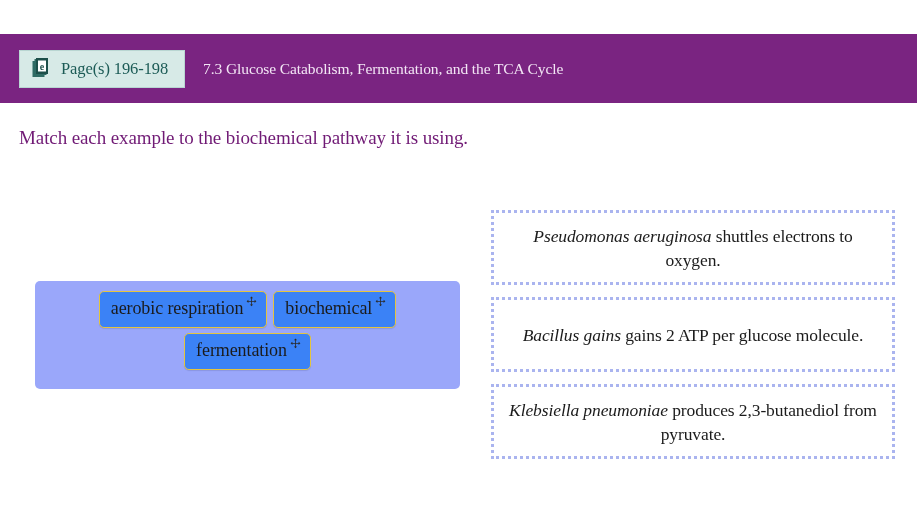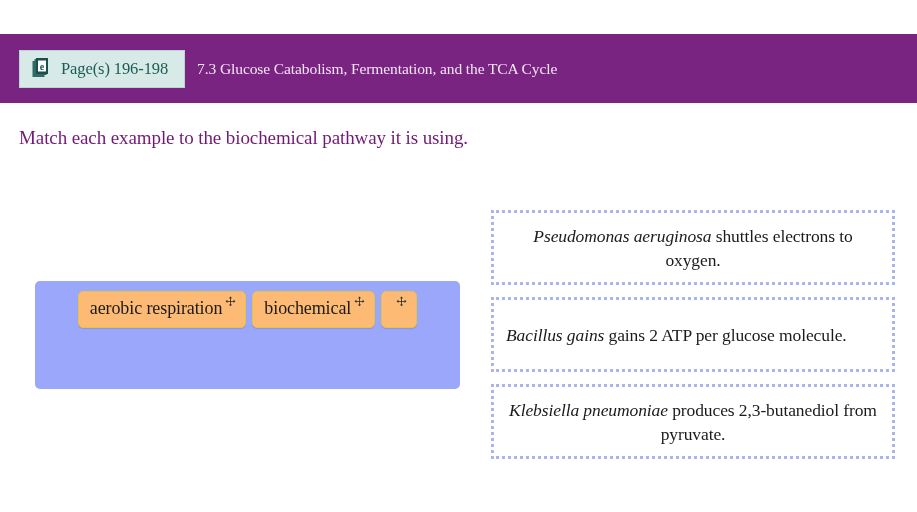--- a/index.html
+++ b/index.html
@@ -46,21 +46,21 @@
   }
   .book-icon svg { display: block; }
   .page-ref-label {
     color: #1c5b56;
     font-family: "Liberation Serif", serif;
     font-size: 16.5px;
     letter-spacing: -0.1px;
     white-space: nowrap;
   }
   .section-title {
-    margin-left: 12px;
+    margin-left: 18px;
     color: #f3e6f5;
     font-family: "Liberation Serif", serif;
     font-size: 15.5px;
     letter-spacing: -0.1px;
     white-space: nowrap;
   }
 
   
   .prompt {
     position: absolute;
@@ -83,21 +83,21 @@
     border-radius: 5px;
     box-sizing: border-box;
     padding: 10px 8px;
     display: flex;
     flex-wrap: wrap;
     align-content: flex-start;
     justify-content: center;
     gap: 5px 6px;
   }
   .token {
-    background: #fdba74;
+    background: #3b82f6;
     border: 1.5px solid #e4c53f;
     border-radius: 5px;
     padding: 5px 9px 7px 11px;
     display: inline-flex;
     align-items: flex-start;
     box-sizing: border-box;
     cursor: move;
     box-shadow: 0 1px 1px rgba(0,0,0,0.10);
     height: 37px;
   }
@@ -125,21 +125,21 @@
     display: flex;
     flex-direction: column;
     gap: 12px;
   }
   .drop-zone {
     border: 3px dotted #aab4ef;
     box-sizing: border-box;
     height: 75px;
     display: flex;
     align-items: center;
-    justify-content: flex-start;
+    justify-content: center;
     padding: 4px 12px;
     background: #ffffff;
     text-align: center;
   }
   .drop-zone-text {
     font-family: "Liberation Serif", serif;
     font-size: 17.5px;
     color: #1b1b1b;
     line-height: 24px;
     letter-spacing: -0.1px;
@@ -185,20 +185,21 @@
   <div class="token">
     <span class="token-label">biochemical</span>
     <span class="move-handle-icon">
       <svg width="11" height="11" viewBox="0 0 11 11">
         <path d="M5.5 0.4 L7.1 2.2 L5.9 2.2 L5.9 4.9 L8.6 4.9 L8.6 3.7 L10.4 5.3 L8.6 6.9 L8.6 5.7 L5.9 5.7 L5.9 8.4 L7.1 8.4 L5.5 10.2 L3.9 8.4 L5.1 8.4 L5.1 5.7 L2.4 5.7 L2.4 6.9 L0.6 5.3 L2.4 3.7 L2.4 4.9 L5.1 4.9 L5.1 2.2 L3.9 2.2 Z" fill="#2b2b2b"></path>
       </svg>
     </span>
   </div>
 
   <div class="token">
+    <span class="token-label">fermentation</span>
     <span class="move-handle-icon">
       <svg width="11" height="11" viewBox="0 0 11 11">
         <path d="M5.5 0.4 L7.1 2.2 L5.9 2.2 L5.9 4.9 L8.6 4.9 L8.6 3.7 L10.4 5.3 L8.6 6.9 L8.6 5.7 L5.9 5.7 L5.9 8.4 L7.1 8.4 L5.5 10.2 L3.9 8.4 L5.1 8.4 L5.1 5.7 L2.4 5.7 L2.4 6.9 L0.6 5.3 L2.4 3.7 L2.4 4.9 L5.1 4.9 L5.1 2.2 L3.9 2.2 Z" fill="#2b2b2b"></path>
       </svg>
     </span>
   </div>
 
 </div>
 
 <div class="drop-column">

